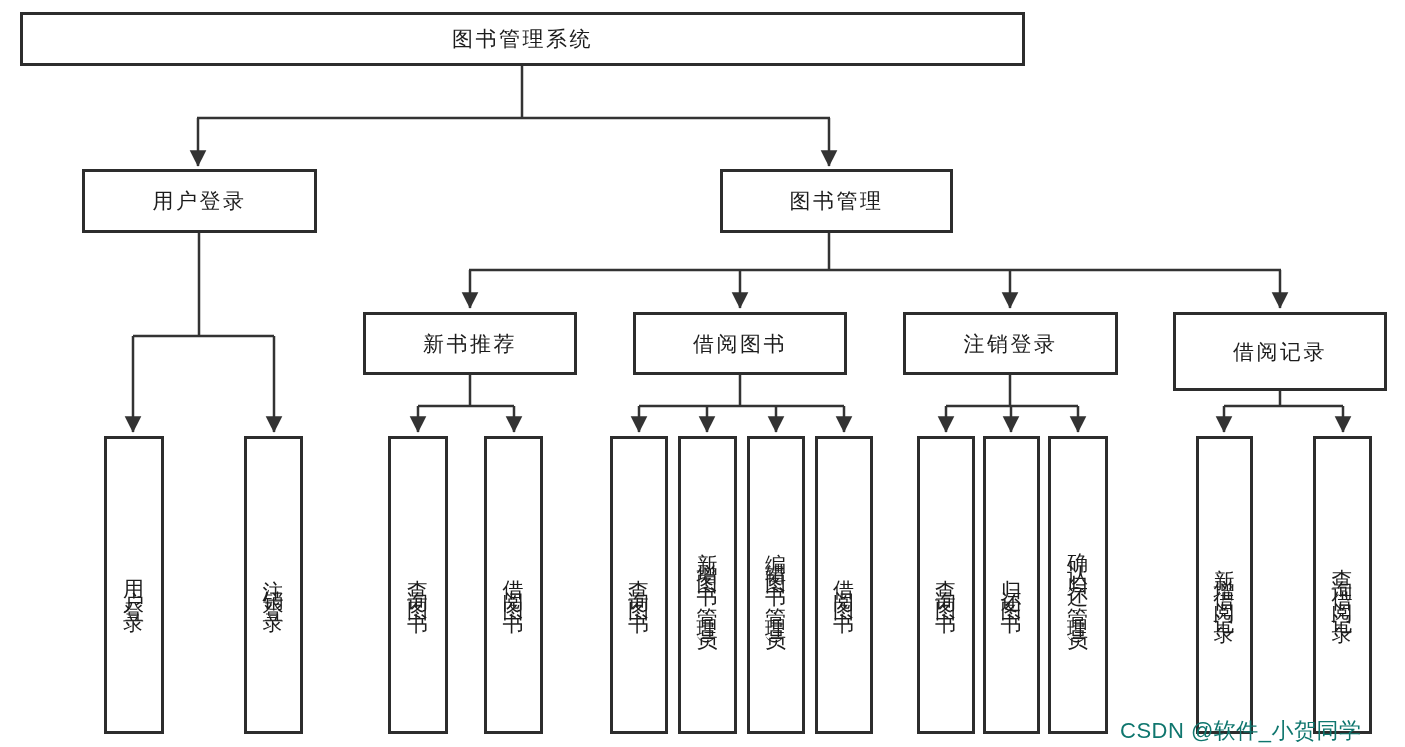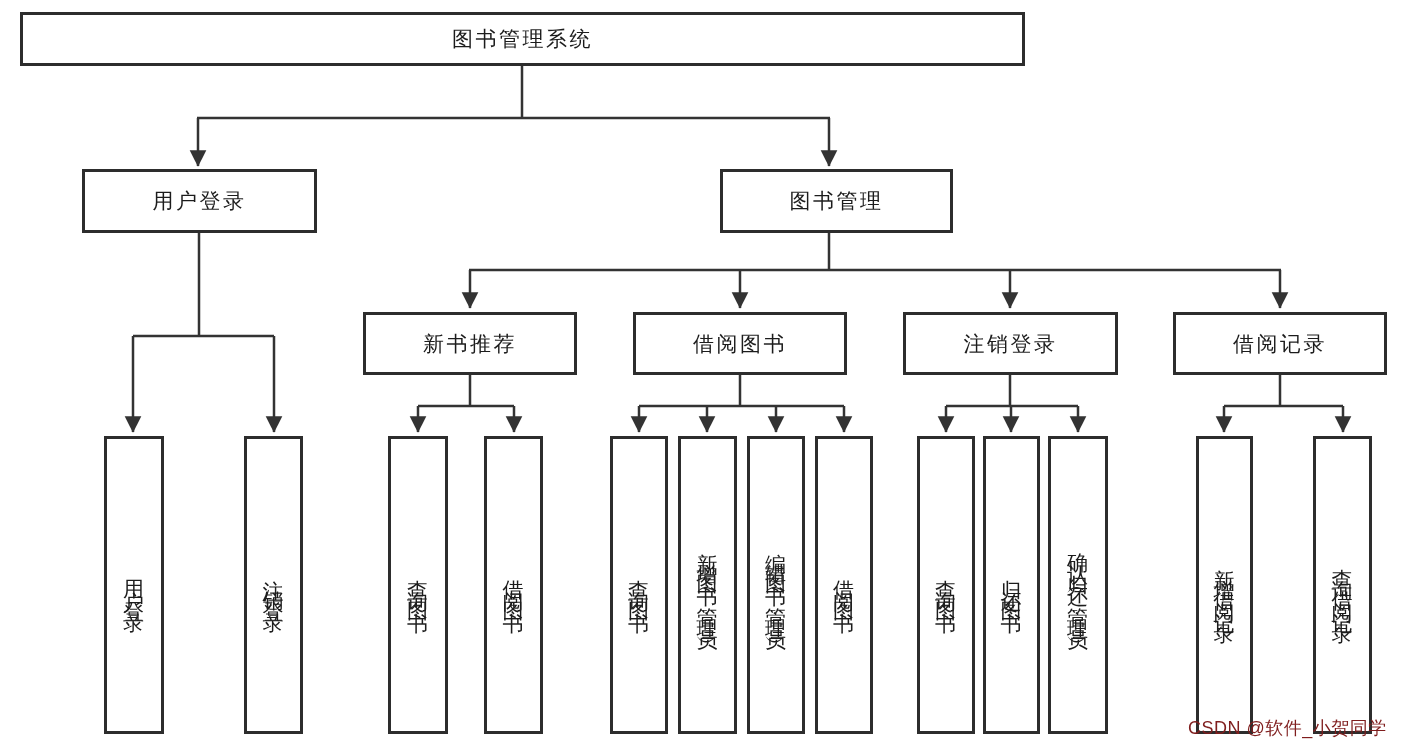--- a/index.html
+++ b/index.html
@@ -37,24 +37,24 @@
   .vbox .vtext {
     writing-mode: vertical-rl;
     text-orientation: mixed;
     font-size: 21px;
     letter-spacing: 11px;
     line-height: 1;
     white-space: nowrap;
   }
   .watermark {
     position: absolute;
-    left: 1188px;
+    left: 1120px;
     top: 716px;
-    font-size: 18px;
-    color: #7f1d1d;
+    font-size: 22px;
+    color: #0f766e;
     letter-spacing: 0.5px;
     white-space: nowrap;
     z-index: 3;
   }
 </style>
 </head>
 <body>
 
 <div class="canvas">
 
@@ -114,21 +114,21 @@
 
   <div class="box hbox" style="left:363px;top:312px;width:214px;height:63px">
     <span>新书推荐</span>
   </div>
   <div class="box hbox" style="left:633px;top:312px;width:214px;height:63px">
     <span>借阅图书</span>
   </div>
   <div class="box hbox" style="left:903px;top:312px;width:215px;height:63px">
     <span>注销登录</span>
   </div>
-  <div class="box hbox" style="left:1173px;top:312px;width:214px;height:63px">
+  <div class="box hbox" style="left:1173px;top:312px;width:214px;height:79px">
     <span>借阅记录</span>
   </div>
 
   <div class="box vbox" style="left:104px;top:436px;width:60px;height:298px">
     <span class="vtext">用户登录</span>
   </div>
   <div class="box vbox" style="left:244px;top:436px;width:59px;height:298px">
     <span class="vtext">注销登录</span>
   </div>
 

